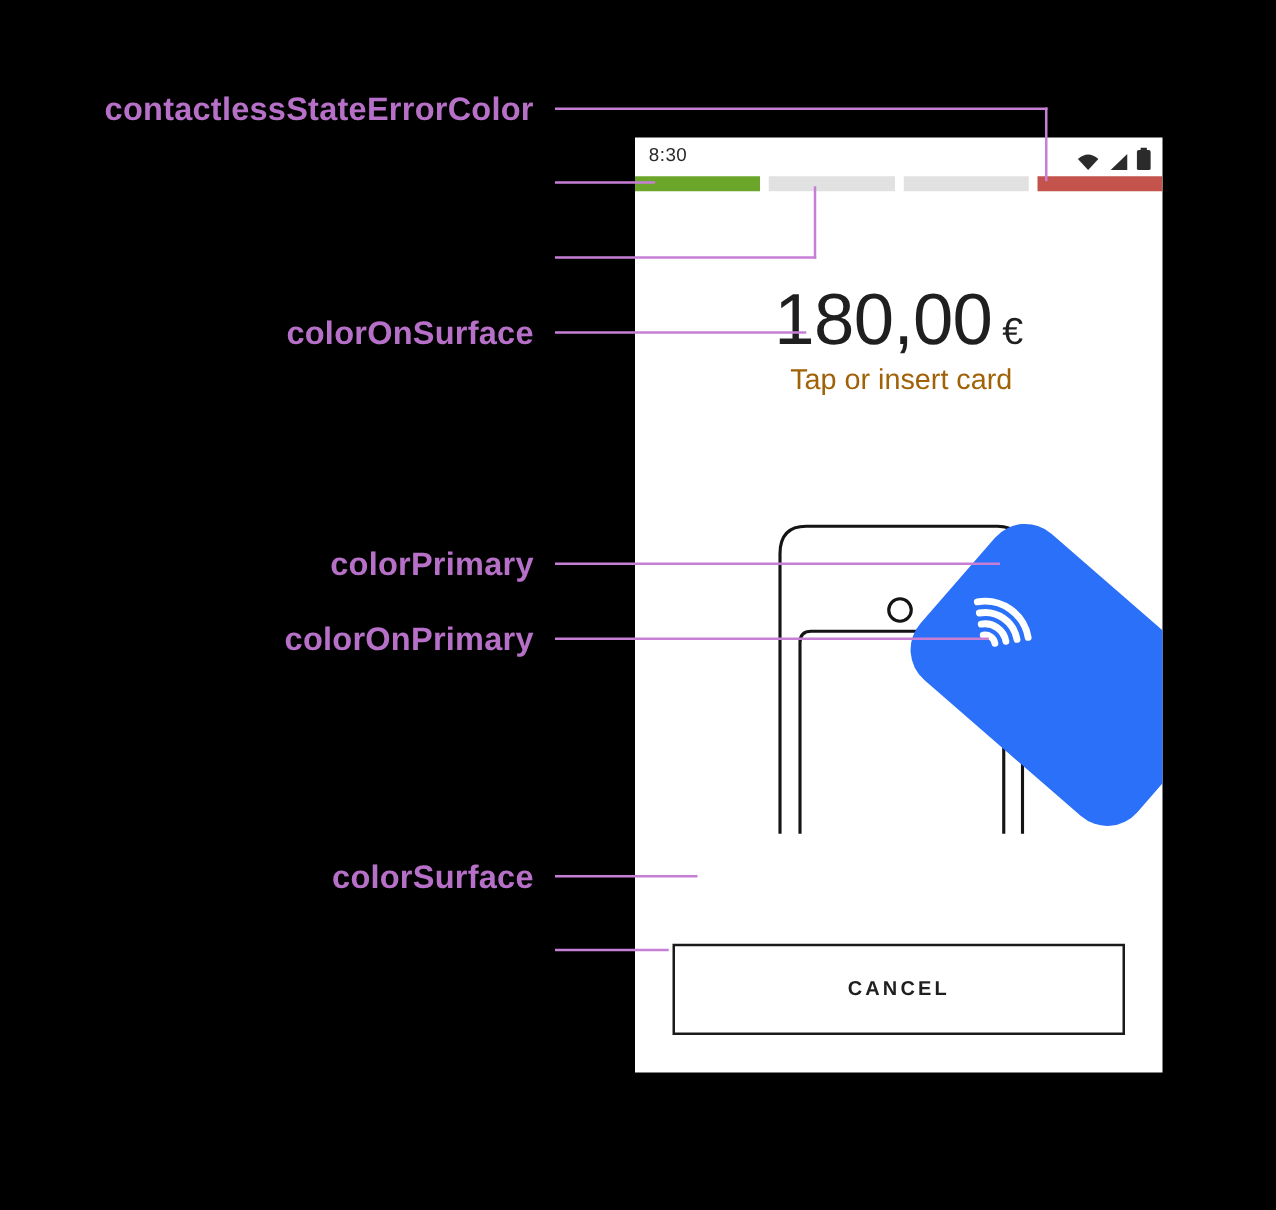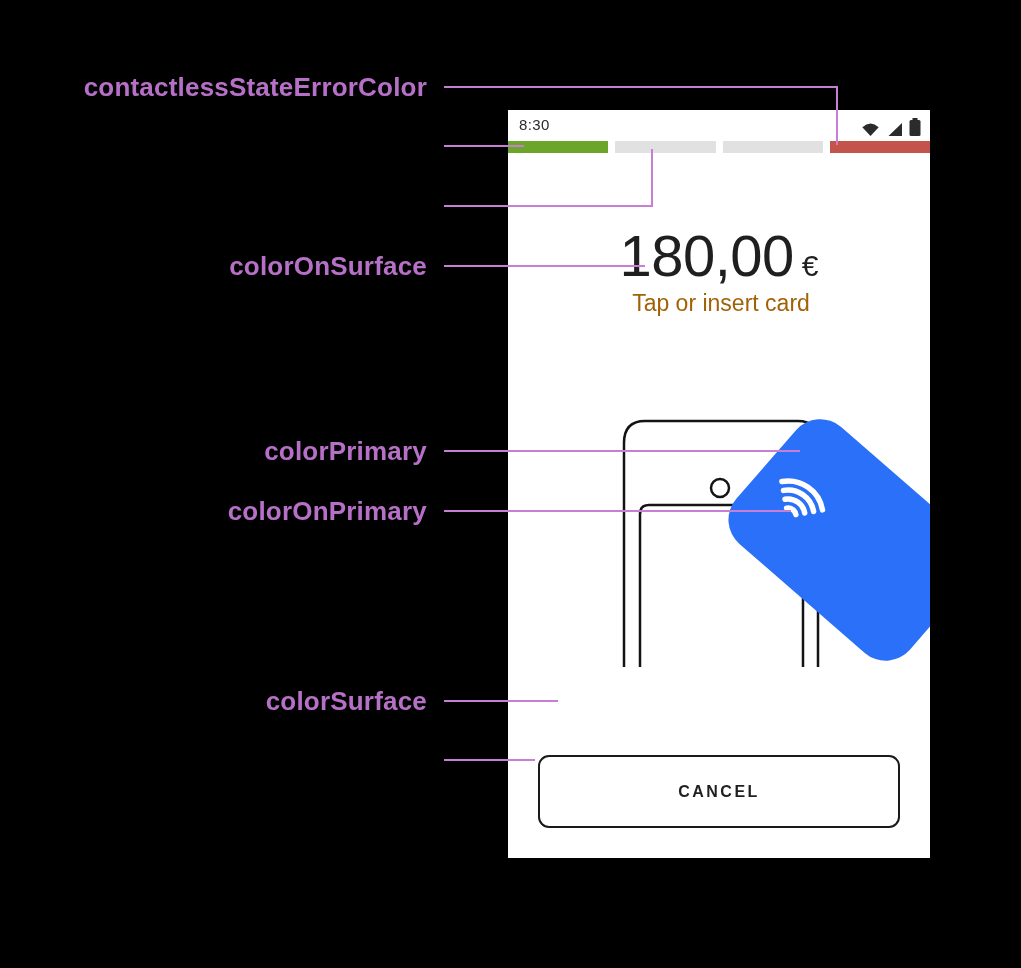--- a/index.html
+++ b/index.html
@@ -31,21 +31,21 @@
   .currency{font-size:30px;font-weight:400;margin-left:8px;}
   .instruction{position:absolute;left:2px;top:180px;width:100%;text-align:center;font-size:23px;color:#a16207;}
   .illus{position:absolute;left:0;top:0;}
   .card{
     position:absolute;left:309px;top:296px;width:230px;height:155px;border-radius:32px;
     transform:rotate(41deg);transform-origin:0 0;
   }
   .nfc{position:absolute;left:0;top:0;}
   .cancel-btn{
     position:absolute;left:30px;top:645px;width:362px;height:73px;box-sizing:border-box;
-    border:2.5px solid #1a1a1a;border-radius:11px;background:#fff;
+    border:2.5px solid #1a1a1a;border-radius:0;background:#fff;
     display:flex;align-items:center;justify-content:center;
     font-size:16px;font-weight:600;letter-spacing:2.5px;color:#1f1f1f;cursor:pointer;
   }
 </style>
 </head>
 <body>
 
 <div id="canvas">
 
   <div class="ann-labels" style="color: rgb(183, 112, 199);">

